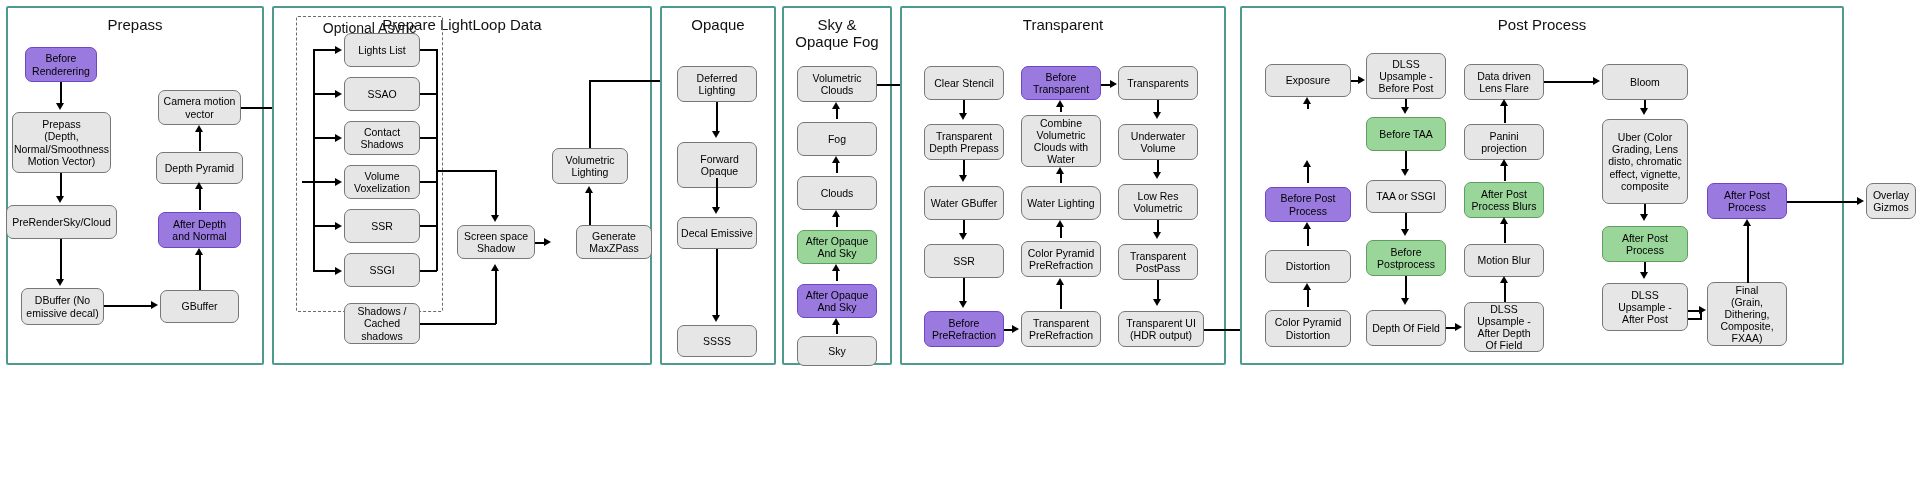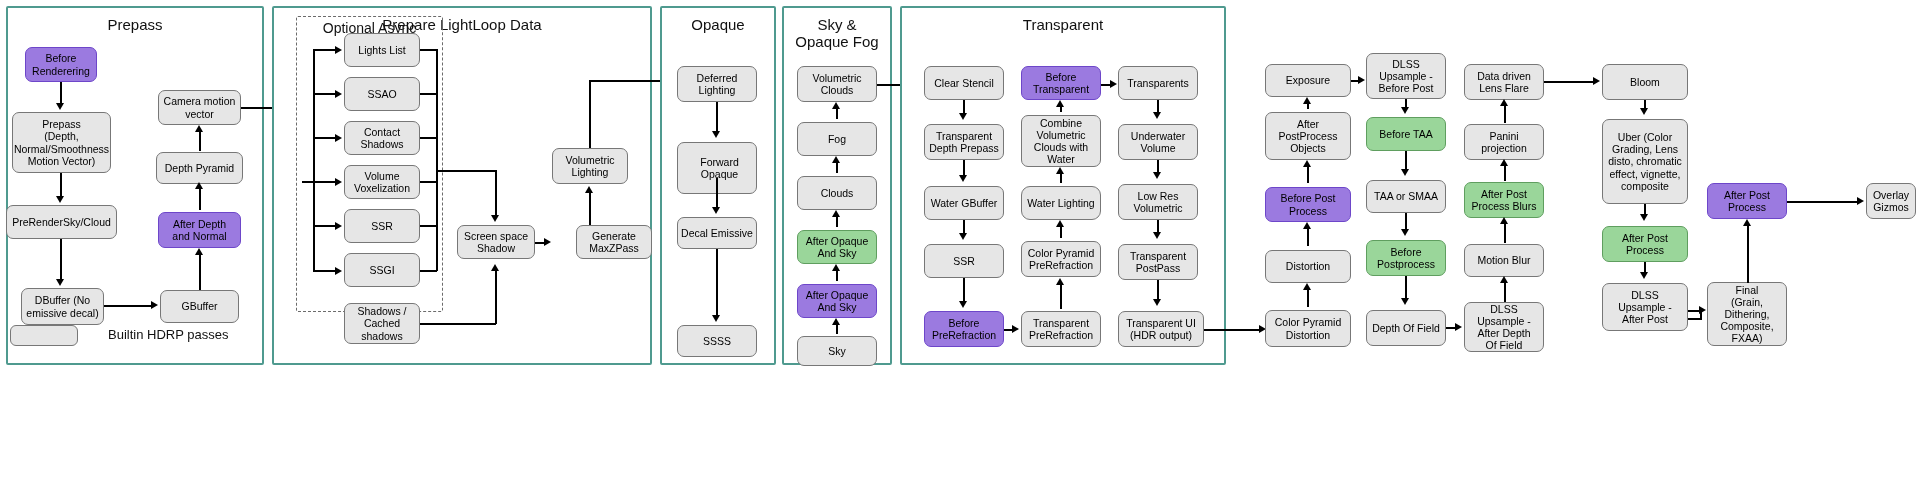--- a/index.html
+++ b/index.html
@@ -199,21 +199,21 @@
   <div class="ln lnv" style="left:589px;top:80px;height:68px;"></div>
   <div class="ln lnh" style="left:589px;top:80px;width:113px;"></div>
   <div class="arw arw-r" style="left:700px;top:76px;"></div>
 
   <div class="group" style="left:660px;top:6px;width:116px;height:359px;">
     <div class="group-title" style="top:8px;">Opaque</div>
   </div>
 
   <div class="node" style="left:677px;top:66px;width:80px;height:36px;">Deferred
 Lighting</div>
-  <div class="node" style="left:677px;top:142px;width:80px;height:52px;padding-left:8px;">Forward
+  <div class="node" style="left:677px;top:142px;width:80px;height:46px;padding-left:8px;">Forward
 Opaque</div>
   <div class="node" style="left:677px;top:217px;width:80px;height:32px;">Decal Emissive</div>
   <div class="node" style="left:677px;top:325px;width:80px;height:32px;">SSSS</div>
 
   <div class="ln lnv" style="left:716px;top:102px;height:30px;"></div>
   <div class="arw arw-d" style="left:712px;top:131px;"></div>
   <div class="ln lnv" style="left:716px;top:178px;height:30px;"></div>
   <div class="arw arw-d" style="left:712px;top:207px;"></div>
   <div class="ln lnv" style="left:716px;top:249px;height:68px;"></div>
   <div class="arw arw-d" style="left:712px;top:315px;"></div>
@@ -310,36 +310,36 @@
   <div class="ln lnv" style="left:1157px;top:160px;height:13px;"></div>
   <div class="arw arw-d" style="left:1153px;top:172px;"></div>
   <div class="ln lnv" style="left:1157px;top:220px;height:13px;"></div>
   <div class="arw arw-d" style="left:1153px;top:232px;"></div>
   <div class="ln lnv" style="left:1157px;top:280px;height:21px;"></div>
   <div class="arw arw-d" style="left:1153px;top:299px;"></div>
 
   <div class="ln lnh" style="left:1204px;top:329px;width:58px;"></div>
   <div class="arw arw-r" style="left:1259px;top:325px;"></div>
 
+  <div class="group" style="left:1240px;top:6px;width:604px;height:359px;">
+    <div class="group-title" style="top:8px;">Post Process</div>
+  </div>
 
   <div class="node" style="left:1265px;top:64px;width:86px;height:33px;">Exposure</div>
-  <div class="node" style="left:1265px;top:112px;width:86px;height:48px;">After
-PostProcess
-Objects</div>
   <div class="node purple" style="left:1265px;top:187px;width:86px;height:35px;">Before Post
 Process</div>
   <div class="node" style="left:1265px;top:250px;width:86px;height:33px;">Distortion</div>
   <div class="node" style="left:1265px;top:310px;width:86px;height:37px;">Color Pyramid
 Distortion</div>
 
   <div class="node" style="left:1366px;top:53px;width:80px;height:46px;">DLSS
 Upsample -
 Before Post</div>
   <div class="node green" style="left:1366px;top:117px;width:80px;height:34px;">Before TAA</div>
-  <div class="node" style="left:1366px;top:180px;width:80px;height:33px;">TAA or SMAA</div>
+  <div class="node" style="left:1366px;top:180px;width:80px;height:33px;">TAA or SSGI</div>
   <div class="node green" style="left:1366px;top:240px;width:80px;height:36px;">Before
 Postprocess</div>
   <div class="node" style="left:1366px;top:310px;width:80px;height:36px;">Depth Of Field</div>
 
   <div class="node" style="left:1464px;top:64px;width:80px;height:36px;">Data driven
 Lens Flare</div>
   <div class="node" style="left:1464px;top:124px;width:80px;height:36px;">Panini
 projection</div>
   <div class="node green" style="left:1464px;top:182px;width:80px;height:36px;">After Post
 Process Blurs</div>
@@ -420,19 +420,15 @@
   <div class="ln lnv" style="left:1747px;top:223px;height:60px;"></div>
   <div class="arw arw-u" style="left:1743px;top:219px;"></div>
 
   <div class="ln lnh" style="left:1787px;top:201px;width:72px;"></div>
   <div class="arw arw-r" style="left:1857px;top:197px;"></div>
 
   <div class="node" style="left:1866px;top:183px;width:50px;height:36px;">Overlay
 Gizmos</div>
 
   <div class="legend">
-    <div class="legend-row">
-      <div class="legend-swatch"></div>
-      <div class="legend-label">Builtin HDRP passes</div>
-    </div>
   </div>
 
 </div>
 
 </body></html>

